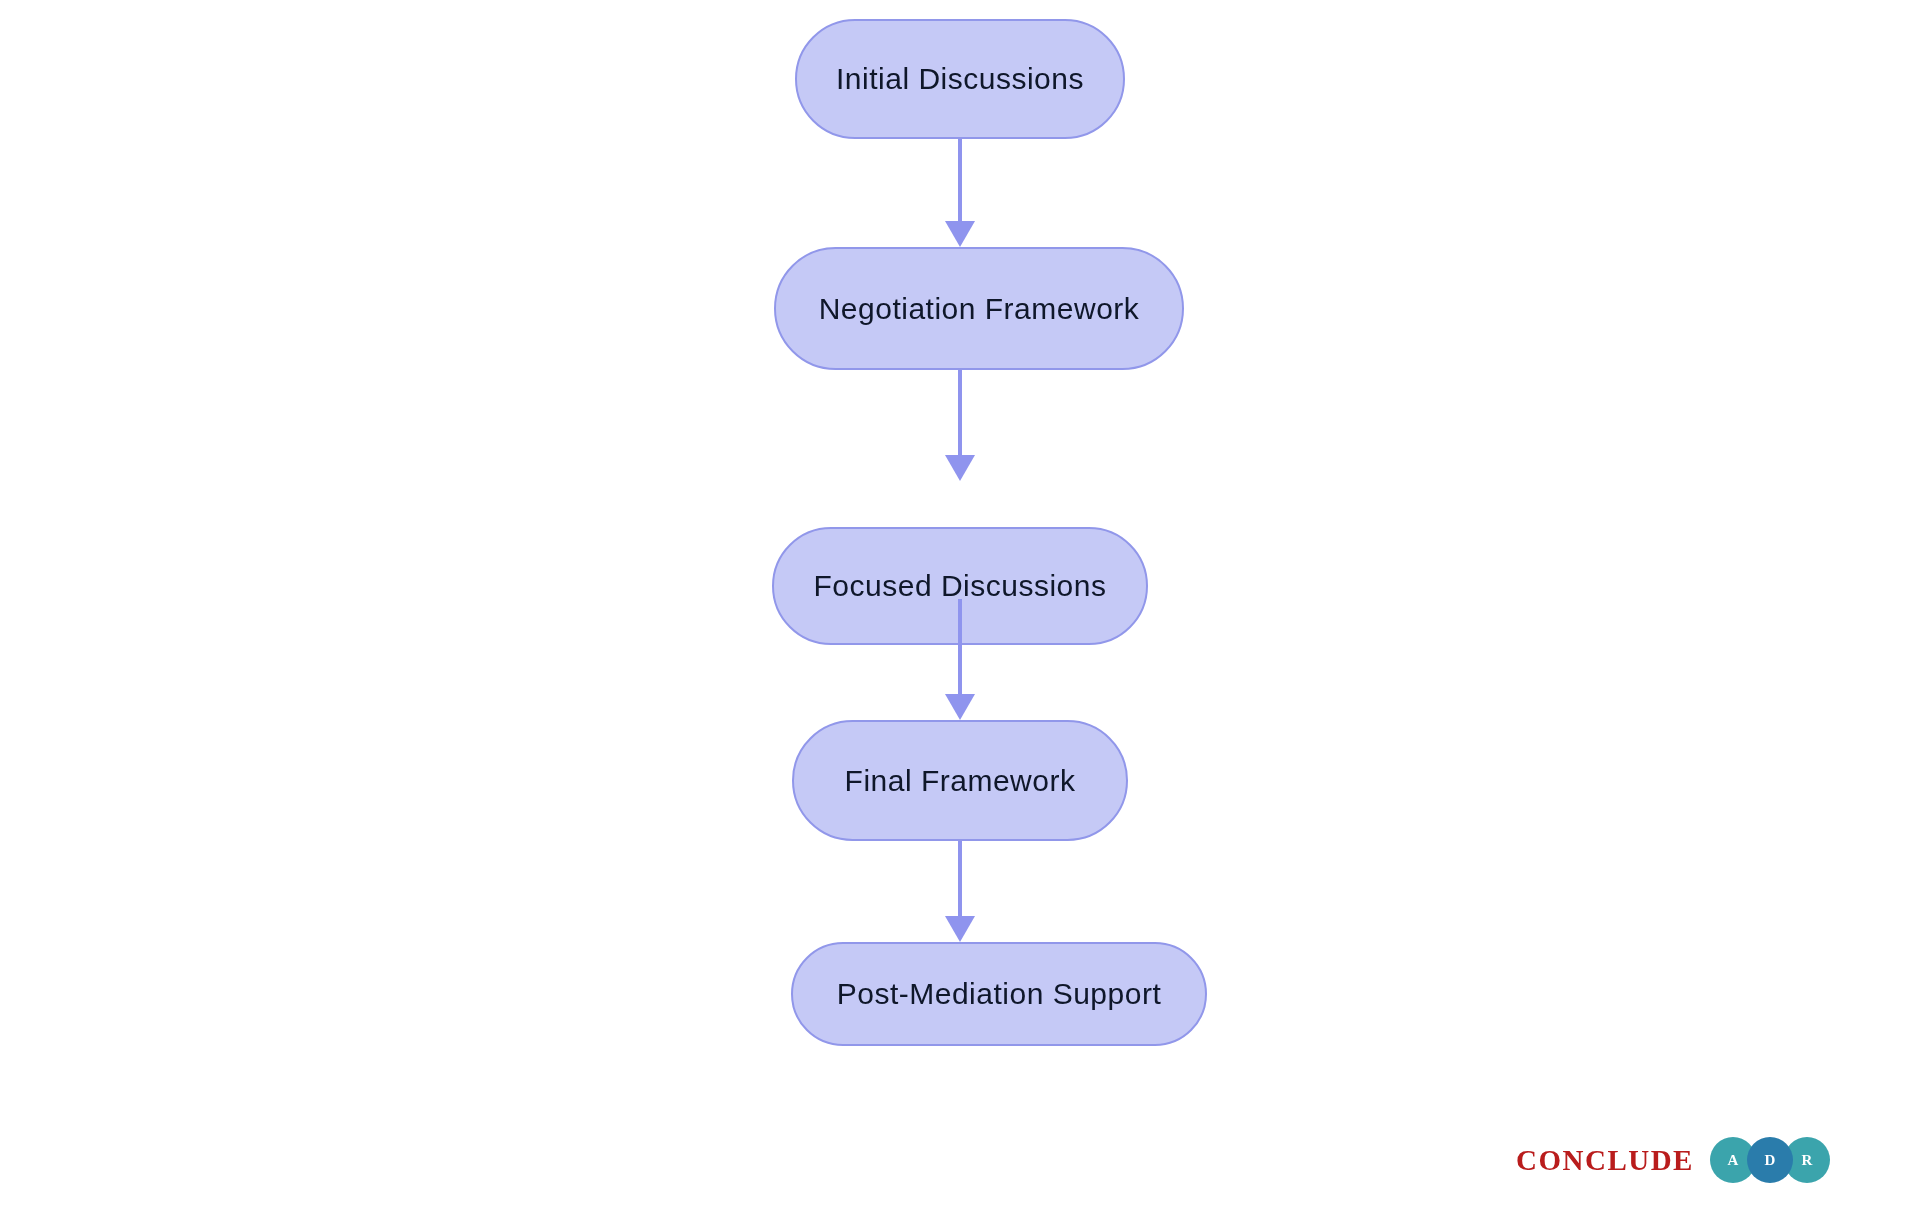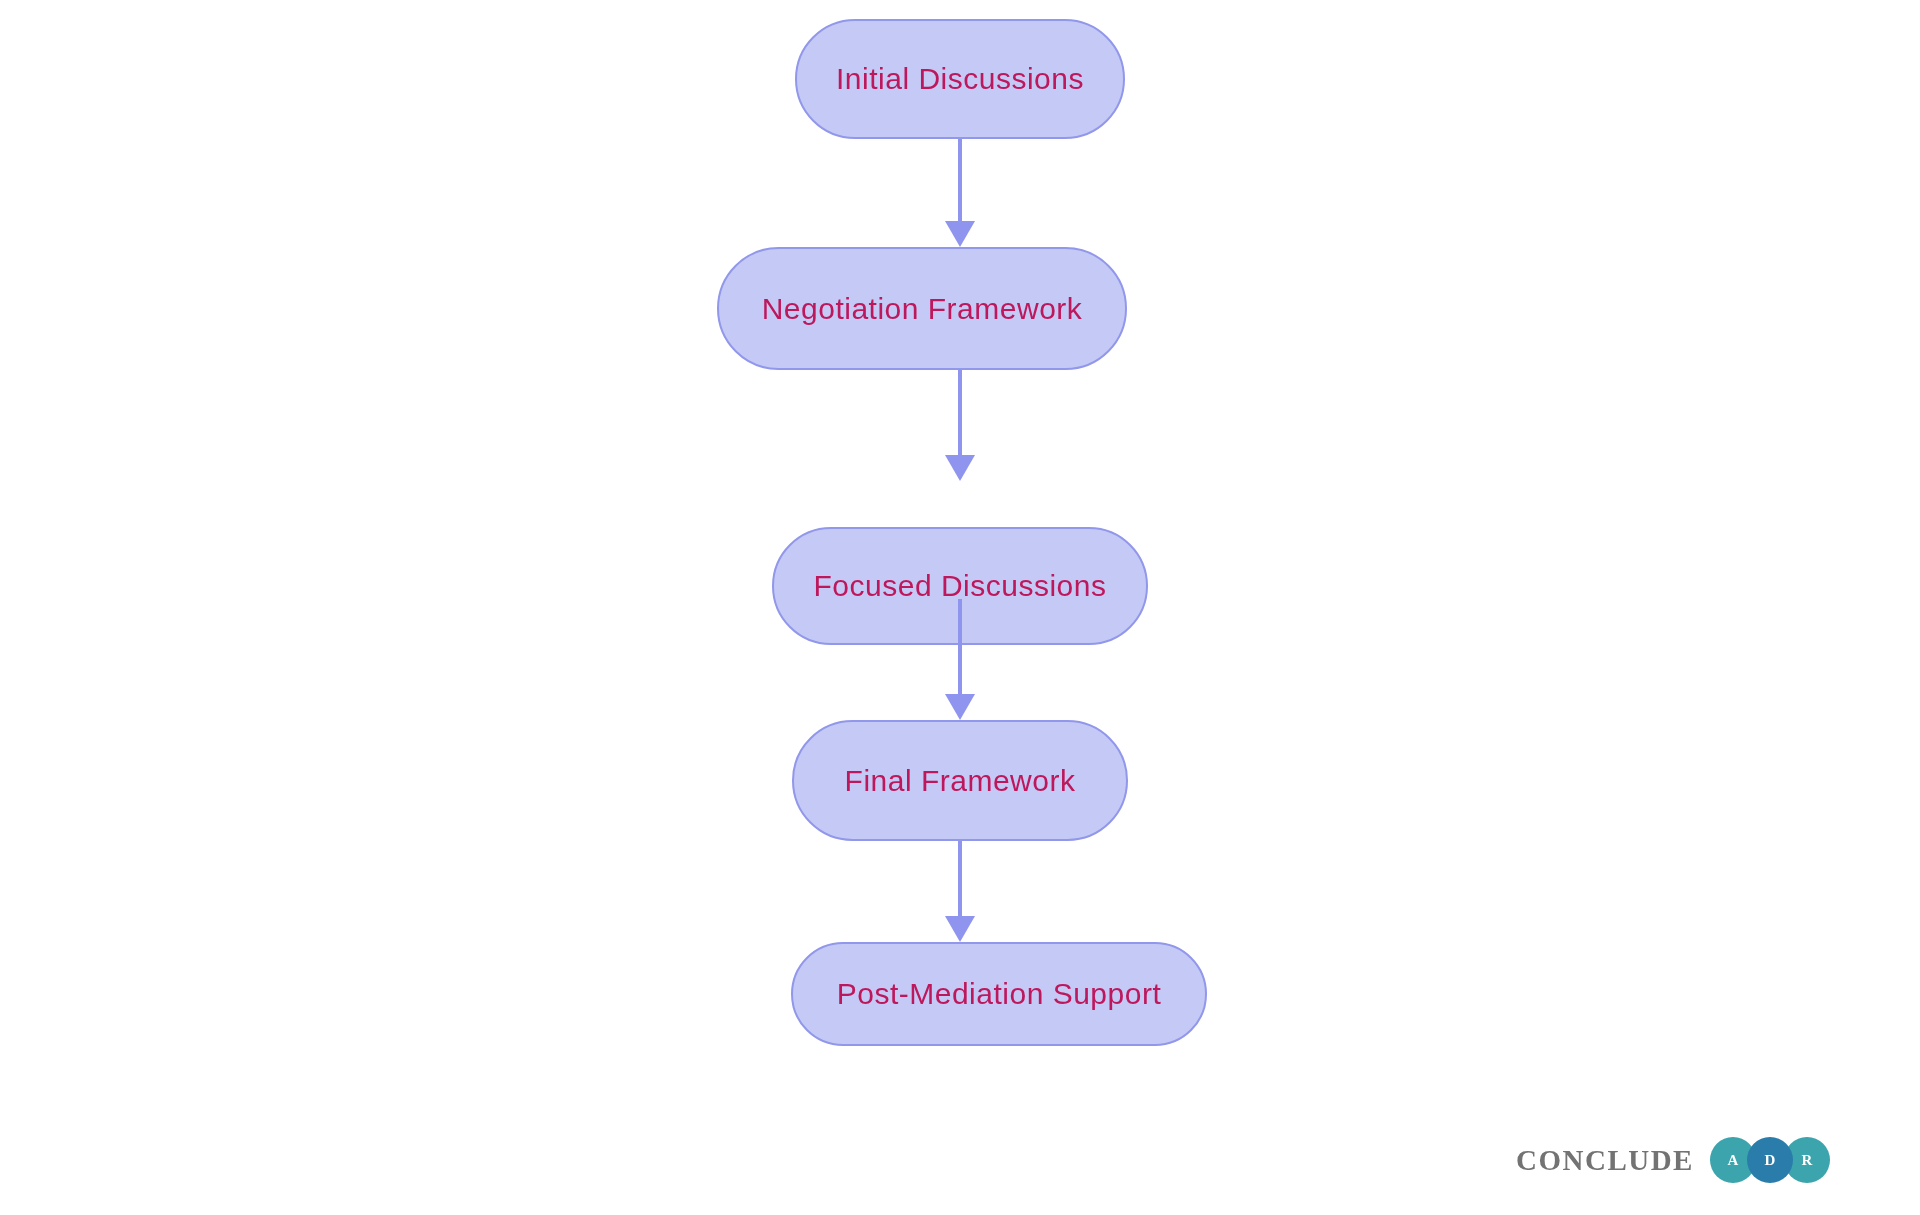--- a/index.html
+++ b/index.html
@@ -18,27 +18,27 @@
   
   .node {
     position: absolute;
     box-sizing: border-box;
     background: #c5c9f6;
     border: 2px solid #9197ea;
     border-radius: 62px;
     display: flex;
     align-items: center;
     justify-content: center;
-    color: #be185d;
+    color: #0f172a;
     font-size: 30px;
     letter-spacing: 0.5px;
     white-space: nowrap;
   }
   .n1 { left: 795px; top: 19px;  width: 330px; height: 120px; }
-  .n2 { left: 717px; top: 247px; width: 410px; height: 123px; }
+  .n2 { left: 774px; top: 247px; width: 410px; height: 123px; }
   .n3 { left: 772px; top: 481px; width: 376px; height: 118px; margin-top: 46px; }
   .n4 { left: 792px; top: 720px; width: 336px; height: 121px; }
   .n5 { left: 791px; top: 942px; width: 416px; height: 104px; align-items: center; }
 
   
   .arrow {
     position: absolute;
     left: 960px;
     transform: translateX(-50%);
     display: flex;
@@ -69,21 +69,21 @@
     top: 1135px;
     height: 50px;
     display: flex;
     align-items: center;
   }
   .wordmark {
     font-family: "Liberation Serif", serif;
     font-weight: bold;
     font-size: 29px;
     letter-spacing: 1.5px;
-    color: #737373;
+    color: #b91c1c;
     margin-right: 16px;
   }
   .badge {
     width: 46px;
     height: 46px;
     border-radius: 50%;
     display: flex;
     align-items: center;
     justify-content: center;
     font-family: "Liberation Serif", serif;

